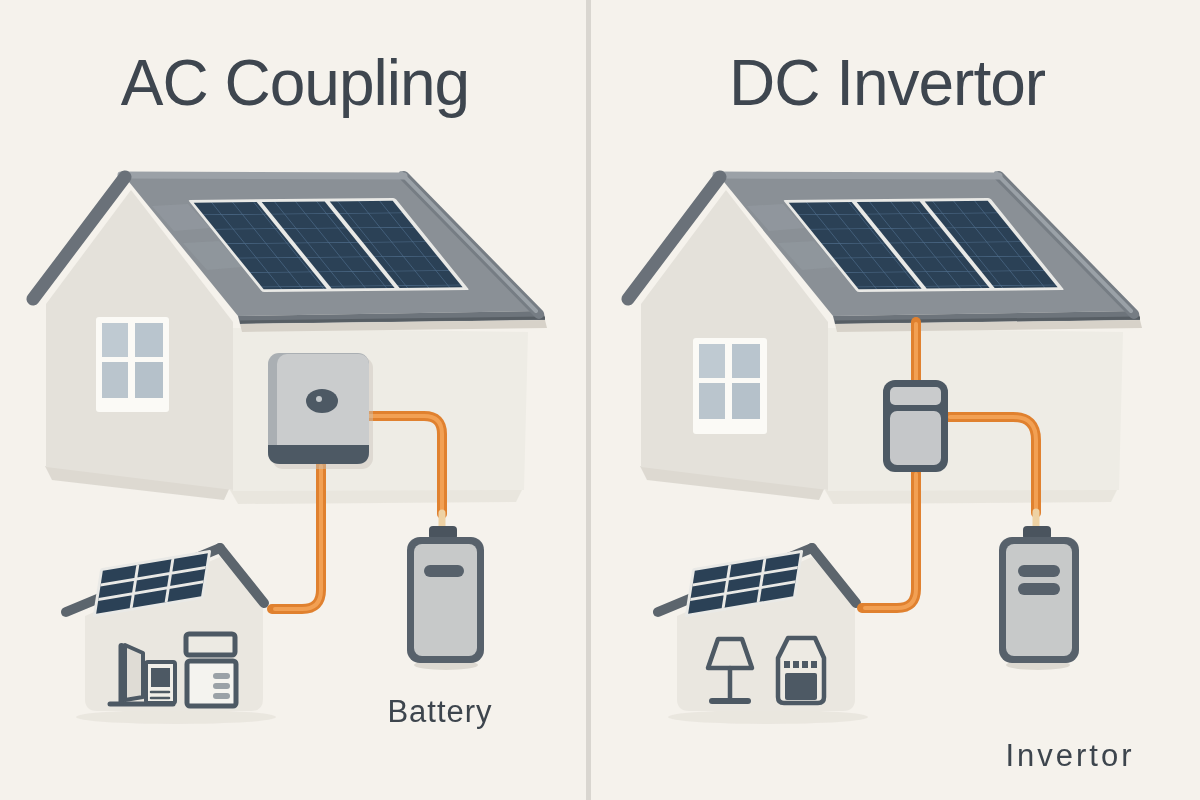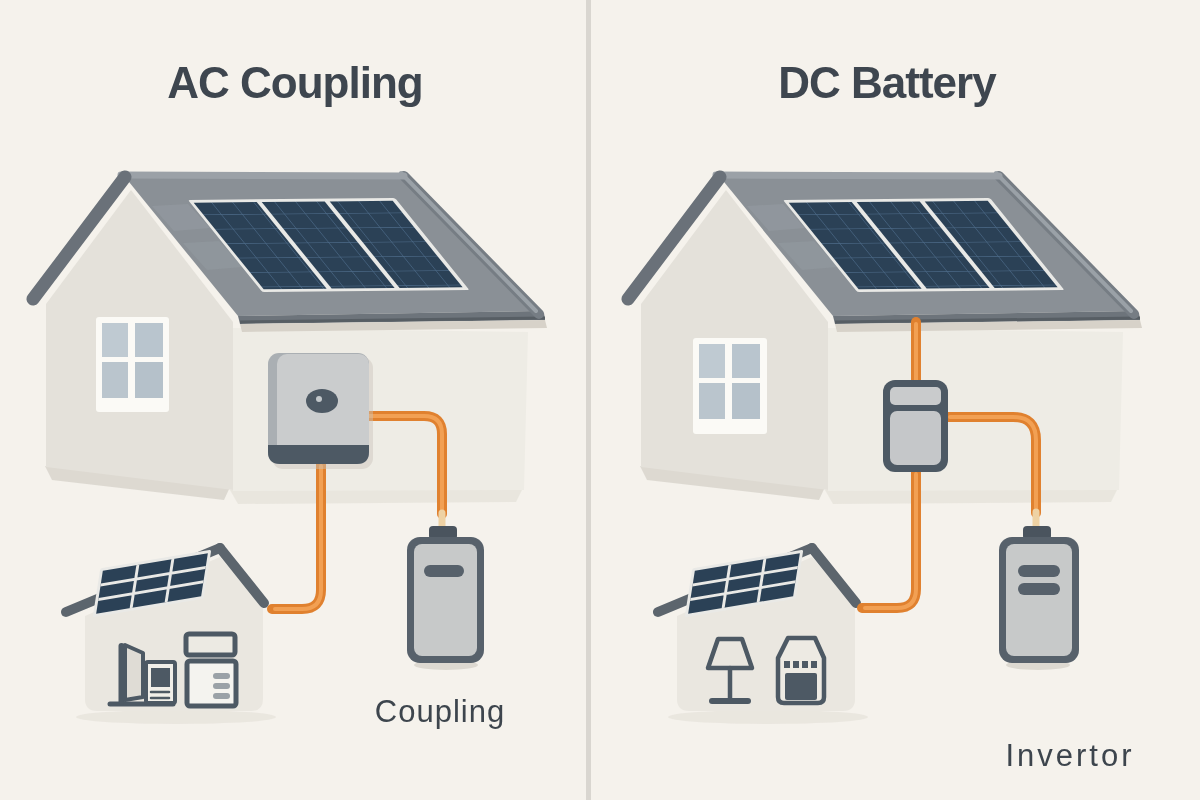--- a/index.html
+++ b/index.html
@@ -1,21 +1,21 @@
 <!DOCTYPE html>
 <html style="--background: #f5f2ec; --divider: #d9d6d0; --title-text: #3e464f; --label-text: #3d454d; --cable-orange: #e0812f; --cable-highlight: #f2a053; --cable-connector: #eed2a4; --panel-navy: #2b4156; --panel-grid: #4d6c8a; --slate-dark: #4d5964; --roof-gray: #8a9096; --wall-cream: #eeece5; --device-gray: #c7c9c9;"><head>
 <meta charset="utf-8">
 <style>
   html,body{margin:0;padding:0;}
   body{width:1200px;height:800px;overflow:hidden;background:var(--background,#f5f2ec);
        font-family:"Liberation Sans",sans-serif;position:relative;}
   .stage{position:absolute;left:0;top:0;width:1200px;height:800px;}
   svg.scene{position:absolute;left:0;top:0;}
-  .title{position:absolute;top:58px;width:400px;text-align:center;
-         font-size:44px;font-weight:700;letter-spacing:-1px;color:var(--title-text,#3e464f);}
+  .title{position:absolute;top:46px;width:400px;text-align:center;
+         font-size:64px;font-weight:400;letter-spacing:-1px;color:var(--title-text,#3e464f);}
   .title.left{left:95px;}
   .title.right{left:687px;}
   .dev-label{position:absolute;top:694px;width:220px;text-align:center;
          font-size:31px;font-weight:400;color:var(--label-text,#3d454d);}
   .dev-label.battery{left:330px;letter-spacing:1px;}
   .dev-label.invertor{left:960px;letter-spacing:3px;margin-top:44px;}
   .cable-base{stroke:var(--cable-orange,#e0812f);stroke-width:10;fill:none;
               stroke-linecap:round;stroke-linejoin:round;}
   .cable-hi{stroke:var(--cable-highlight,#f2a053);stroke-width:4;fill:none;
             stroke-linecap:round;stroke-linejoin:round;}
@@ -217,17 +217,17 @@
       <rect x="1023" y="526" width="28" height="14" rx="4" fill="#4a545e"></rect>
       <rect x="999" y="537" width="80" height="126" rx="13" fill="#57616b"></rect>
       <rect x="1006" y="544" width="66" height="112" rx="8" class="devbody"></rect>
       <rect x="1018" y="565" width="42" height="12" rx="6" fill="#57616b"></rect>
       <rect x="1018" y="583" width="42" height="12" rx="6" fill="#57616b"></rect>
     </g>
   </g>
 </svg>
 
 <div class="title left">AC Coupling</div>
-<div class="title right">DC Battery</div>
-<div class="dev-label battery">Coupling</div>
+<div class="title right">DC Invertor</div>
+<div class="dev-label battery">Battery</div>
 <div class="dev-label invertor">Invertor</div>
 
 </div>
 
 </body></html>

